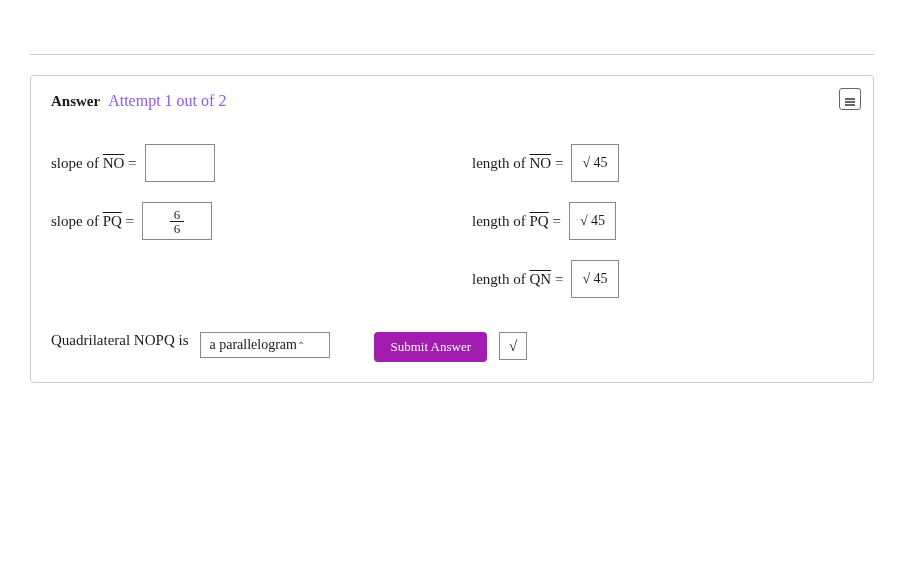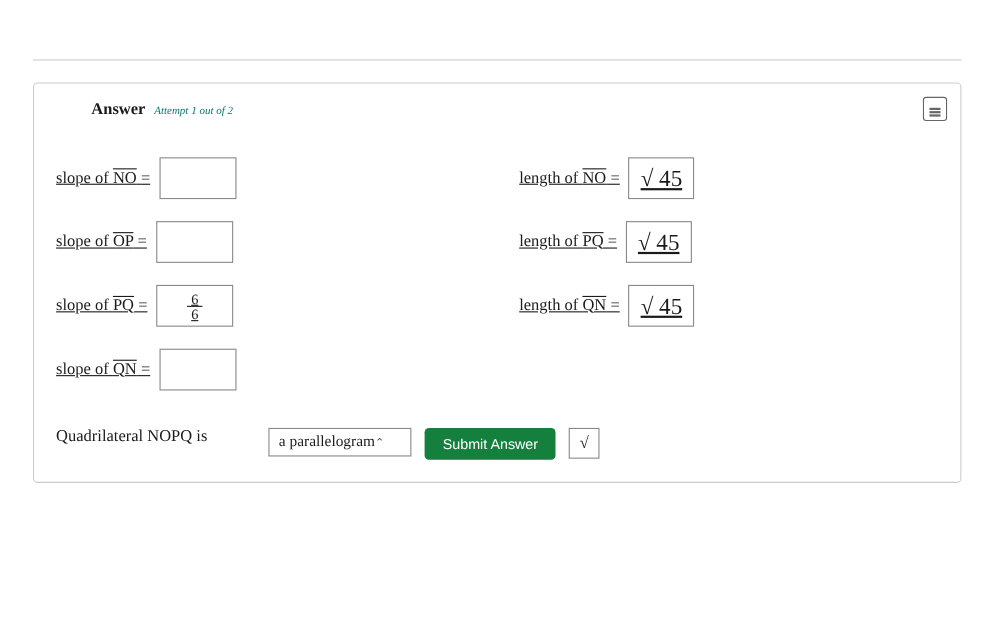--- a/index.html
+++ b/index.html
@@ -25,32 +25,30 @@
       border-radius: 4px;
       padding: 16px 20px 20px 20px;
       position: relative;
     }
 
     .answer-header {
       display: flex;
       align-items: baseline;
       gap: 8px;
       margin-bottom: 24px;
-      margin-left: 32px;
     }
 
     .answer-label {
       font-weight: bold;
       font-size: 15px;
     }
 
     .attempt-text {
-      font-size: 10px;
-      color: #0f766e;
-      font-style: italic;
+      font-size: 16px;
+      color: #8b5cf6;
     }
 
     .notepad-icon {
       position: absolute;
       top: 12px;
       right: 12px;
       width: 22px;
       height: 22px;
       border: 1.5px solid #666;
       border-radius: 3px;
@@ -64,21 +62,20 @@
       height: 2px;
       background: #666;
       box-shadow: 0 3px 0 #666, 0 6px 0 #666;
     }
 
     .grid-container {
       display: grid;
       grid-template-columns: 1fr 1fr;
       gap: 0;
       row-gap: 8px;
-      text-decoration: underline;
     }
 
     .row {
       display: flex;
       align-items: center;
       gap: 8px;
       padding: 10px 0;
     }
 
     .row-label {
@@ -129,21 +126,21 @@
       padding: 0 4px;
       font-size: 13px;
     }
 
     .length-value-box {
       border: 1.5px solid #888;
       padding: 4px 10px;
       height: 38px;
       display: flex;
       align-items: center;
-      font-size: 21px;
+      font-size: 14px;
       white-space: nowrap;
       background: #fff;
     }
 
     .bottom-row {
       display: flex;
       align-items: flex-start;
       gap: 12px;
       margin-top: 14px;
       padding-top: 10px;
@@ -157,37 +154,37 @@
     .dropdown-wrapper {
       display: flex;
       align-items: center;
       gap: 0;
       border: 1.5px solid #888;
       padding: 4px 8px;
       font-size: 14px;
       min-width: 130px;
       cursor: pointer;
       background: #fff;
-      margin-left: 44px;
     }
 
     .dropdown-arrow {
       font-size: 10px;
       color: #555;
     }
 
     .submit-btn {
-      background: #15803d;
+      background: #a21caf;
       color: #fff;
       border: none;
       padding: 7px 16px;
       font-size: 13px;
       border-radius: 4px;
       cursor: pointer;
-      font-family: Liberation Sans, sans-serif;
+      font-family: Liberation Serif, serif;
+      margin-left: 32px;
     }
 
     .check-box {
       border: 1.5px solid #888;
       width: 28px;
       height: 28px;
       display: flex;
       align-items: center;
       justify-content: center;
       font-size: 15px;
@@ -219,49 +216,33 @@
 
       <div class="row">
         <span class="row-label">
           slope of <span class="overline">NO</span> =
         </span>
         <div class="input-box">
           <span></span>
         </div>
       </div>
 
-      <div class="row">
-        <span class="row-label">
-          slope of <span class="overline">OP</span> =
-        </span>
-        <div class="input-box">
-          <span></span>
-        </div>
-      </div>
 
       <div class="row">
         <span class="row-label">
           slope of <span class="overline">PQ</span> =
         </span>
         <div class="fraction-box">
           <div class="fraction">
             <span class="num">6</span>
             <span class="den">6</span>
           </div>
         </div>
       </div>
 
-      <div class="row">
-        <span class="row-label">
-          slope of <span class="overline">QN</span> =
-        </span>
-        <div class="input-box">
-          <span></span>
-        </div>
-      </div>
 
     </div>
 
     <div class="right-col">
 
       <div class="row">
         <span class="row-label">
           length of <span class="overline">NO</span> =
         </span>
         <div class="length-value-box">

